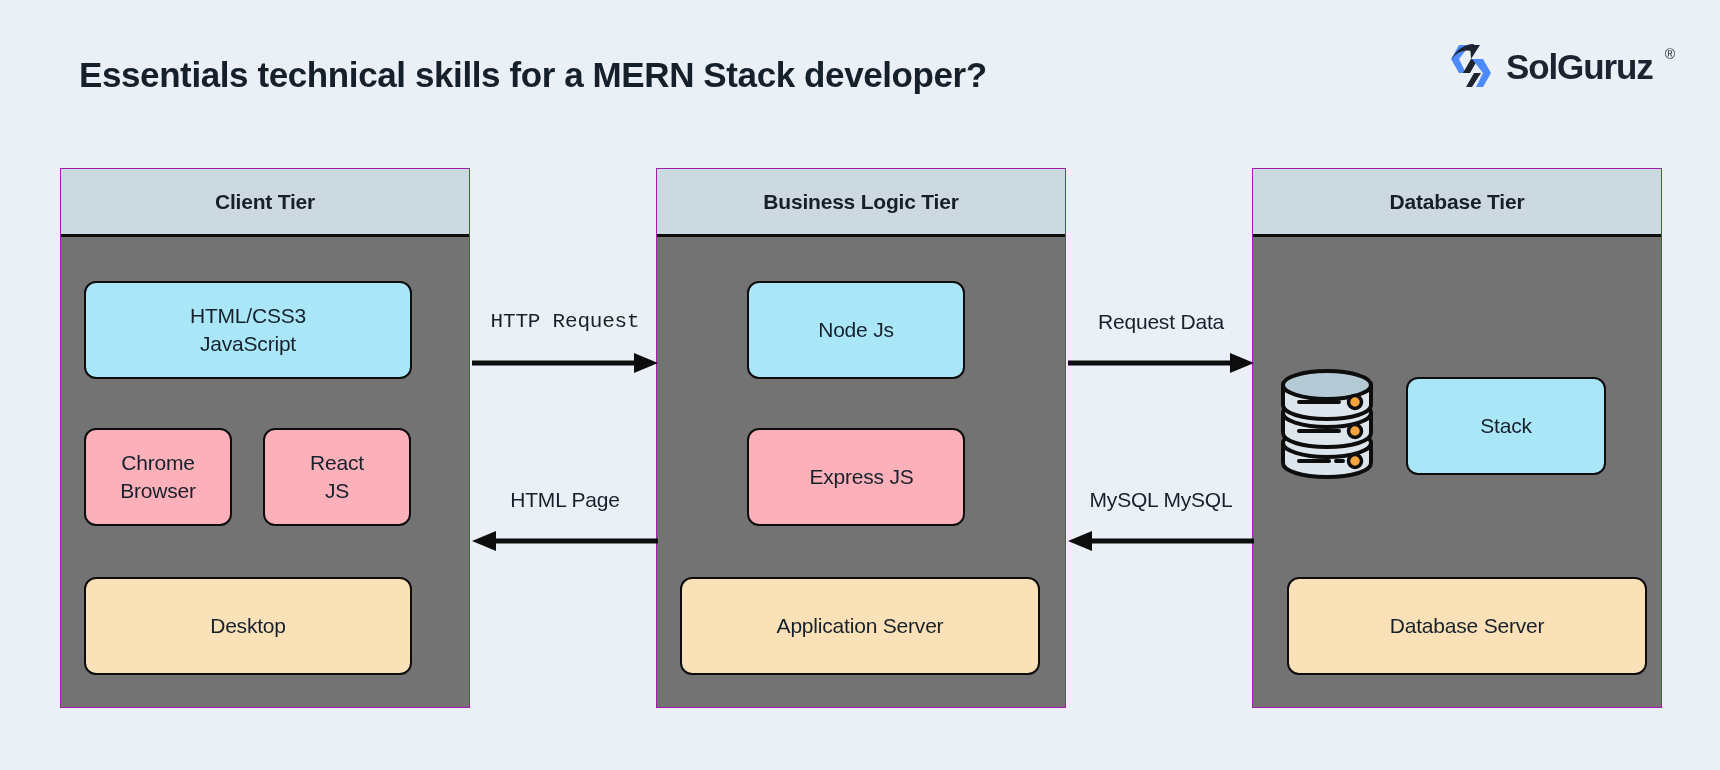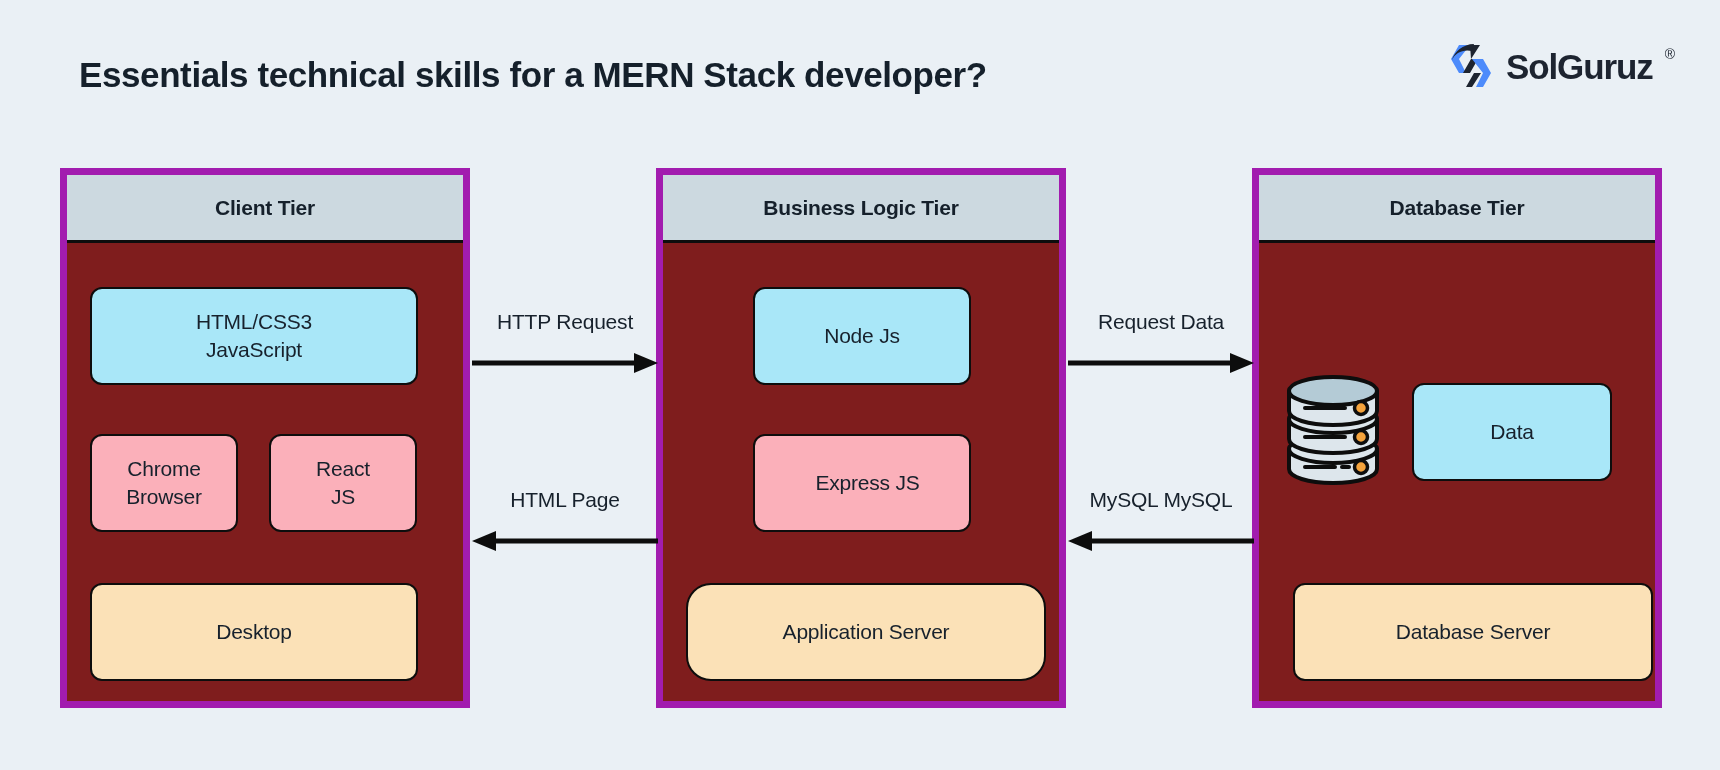--- a/index.html
+++ b/index.html
@@ -27,21 +27,21 @@
     color: #1d2430; white-space: nowrap; line-height: 1;
   }
   #brand-logo .reg {
     font-size: 14px; color: #1d2430; align-self: flex-start;
     margin-top: 4px; margin-left: -2px;
   }
 
   
   .tier {
     position: absolute; top: 168px; width: 410px; height: 540px;
-    background: #7f1d1d; border: 7px solid #a21caf;
+    background: #737373; border: 1px solid #a21caf;
   }
   #tier-0 { left: 60px; }
   #tier-1 { left: 656px; }
   #tier-2 { left: 1252px; }
 
   .tier-header {
     height: 68px; background: #ccd9e0;
     border-bottom: 3px solid #0d0d0d;
     display: flex; align-items: center; justify-content: center;
     font-size: 21px; font-weight: bold; color: #15202b;
@@ -63,37 +63,37 @@
 
   
   #card-html   { left: 23px;  top: 44px;  width: 328px; height: 98px; }
   #card-chrome { left: 23px;  top: 191px; width: 148px; height: 98px; }
   #card-react  { left: 202px; top: 191px; width: 148px; height: 98px; }
   #card-desktop{ left: 23px;  top: 340px; width: 328px; height: 98px; }
 
   
   #card-node    { left: 90px; top: 44px;  width: 218px; height: 98px; }
   #card-express { left: 90px; top: 191px; width: 218px; height: 98px; padding-left: 11px; }
-  #card-appserver { left: 23px; top: 340px; width: 360px; height: 98px; border-radius: 25px; }
+  #card-appserver { left: 23px; top: 340px; width: 360px; height: 98px; }
 
   
   #card-msql   { left: 153px; top: 140px; width: 200px; height: 98px; }
   #card-dbserver { left: 23px; top: 340px; width: 360px; height: 98px; margin-left: 11px; }
 
   
   #db-cylinder { position: absolute; left: 24px; top: 130px; width: 100px; height: 118px; }
   .conn-label {
     position: absolute; white-space: nowrap;
     font-size: 21px; color: #17212c; letter-spacing: -0.2px;
     text-align: center;
   }
   .conn-arrow { position: absolute; height: 22px; }
 
   
-  #conn-http-label   { left: 472px;  top: 310px; width: 186px; }
+  #conn-http-label   { left: 472px;  top: 310px; width: 186px; font-family: Liberation Mono, monospace; }
   #conn-http-arrow   { left: 472px;  top: 352px; width: 186px; }
   #conn-htmlpage-label { left: 472px; top: 488px; width: 186px; }
   #conn-htmlpage-arrow { left: 472px; top: 530px; width: 186px; }
 
   #conn-reqdata-label  { left: 1068px; top: 310px; width: 186px; }
   #conn-reqdata-arrow  { left: 1068px; top: 352px; width: 186px; }
   #conn-mysqldata-label{ left: 1068px; top: 488px; width: 186px; }
   #conn-mysqldata-arrow{ left: 1068px; top: 530px; width: 186px; }
 </style>
 </head>
@@ -152,21 +152,21 @@
         <line x1="22" y1="35" x2="62" y2="35" stroke="#0d0d0d" stroke-width="4" stroke-linecap="round"></line>
         <line x1="22" y1="64" x2="62" y2="64" stroke="#0d0d0d" stroke-width="4" stroke-linecap="round"></line>
         <line x1="22" y1="94" x2="52" y2="94" stroke="#0d0d0d" stroke-width="4" stroke-linecap="round"></line>
         <line x1="59" y1="94" x2="66" y2="94" stroke="#0d0d0d" stroke-width="4" stroke-linecap="round"></line>
 
         <circle cx="78" cy="35" r="6.5" fill="#f5a33c" stroke="#0d0d0d" stroke-width="3.5"></circle>
         <circle cx="78" cy="64" r="6.5" fill="#f5a33c" stroke="#0d0d0d" stroke-width="3.5"></circle>
         <circle cx="78" cy="94" r="6.5" fill="#f5a33c" stroke="#0d0d0d" stroke-width="3.5"></circle>
       </svg>
 
-      <div class="card cyan" id="card-msql">Data</div>
+      <div class="card cyan" id="card-msql">Stack</div>
       <div class="card peach" id="card-dbserver">Database Server</div>
     </div>
   </div>
 
   <div class="conn-label" id="conn-http-label">HTTP Request</div>
   <svg class="conn-arrow" id="conn-http-arrow" viewBox="0 0 186 22" preserveAspectRatio="none">
     <line x1="0" y1="11" x2="168" y2="11" stroke="#0d0d0d" stroke-width="5"></line>
     <polygon points="186,11 162,1 162,21" fill="#0d0d0d"></polygon>
   </svg>
 

